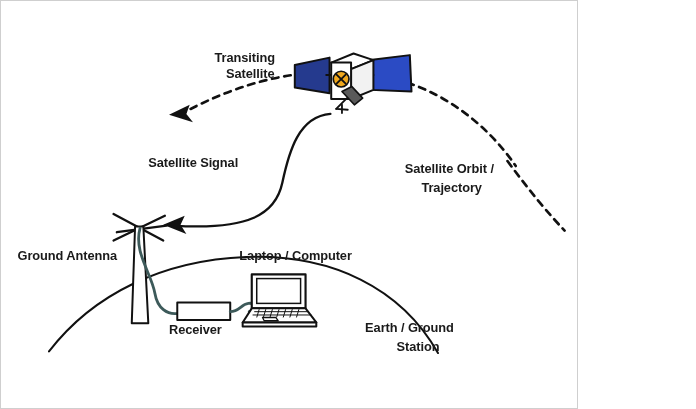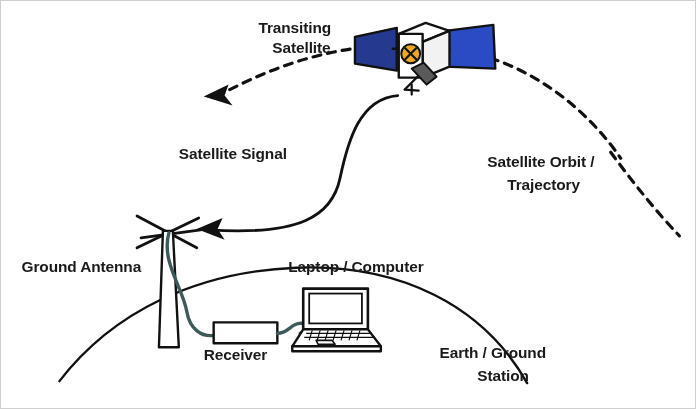--- a/index.html
+++ b/index.html
@@ -6,21 +6,21 @@
   html, body {
     margin: 0;
     padding: 0;
     background: #ffffff;
   }
   body {
     font-family: "Liberation Sans", sans-serif;
   }
   #diagram-root {
     position: relative;
-    width: 696px;
+    width: 578px;
     height: 409px;
     background: #ffffff;
     border: 1px solid #cfcfcf;
     box-sizing: border-box;
     overflow: hidden;
   }
   #scene {
     position: absolute;
     inset: 0;
     width: 100%;

